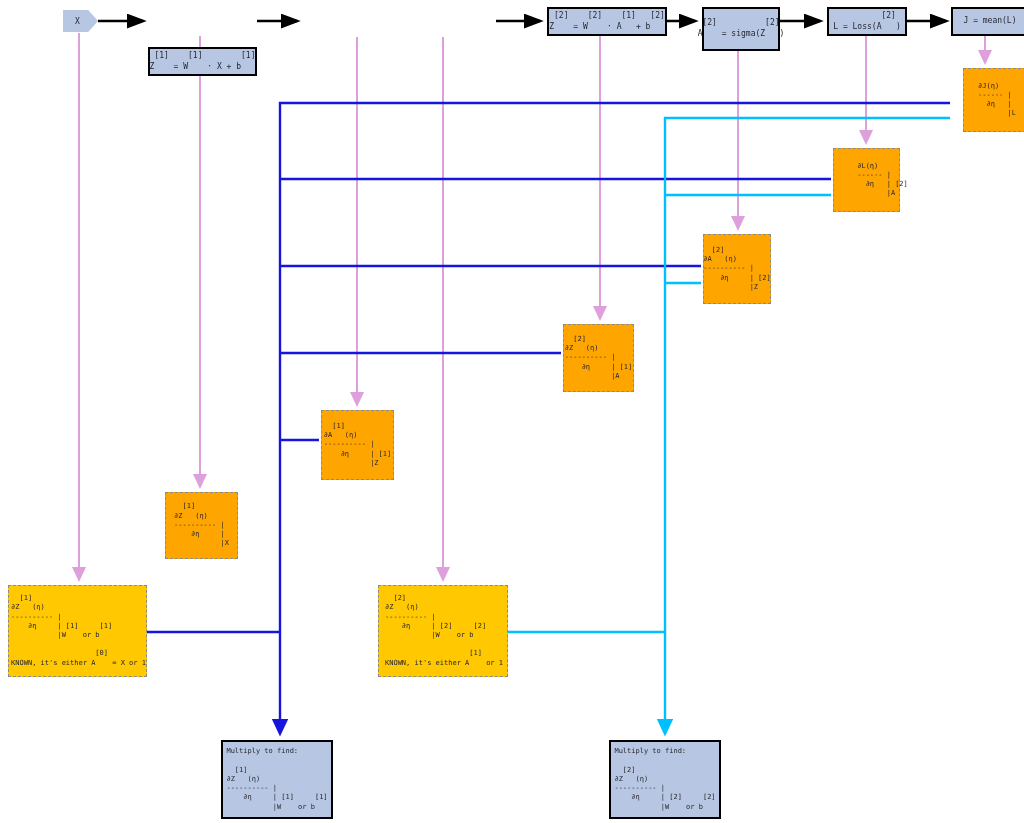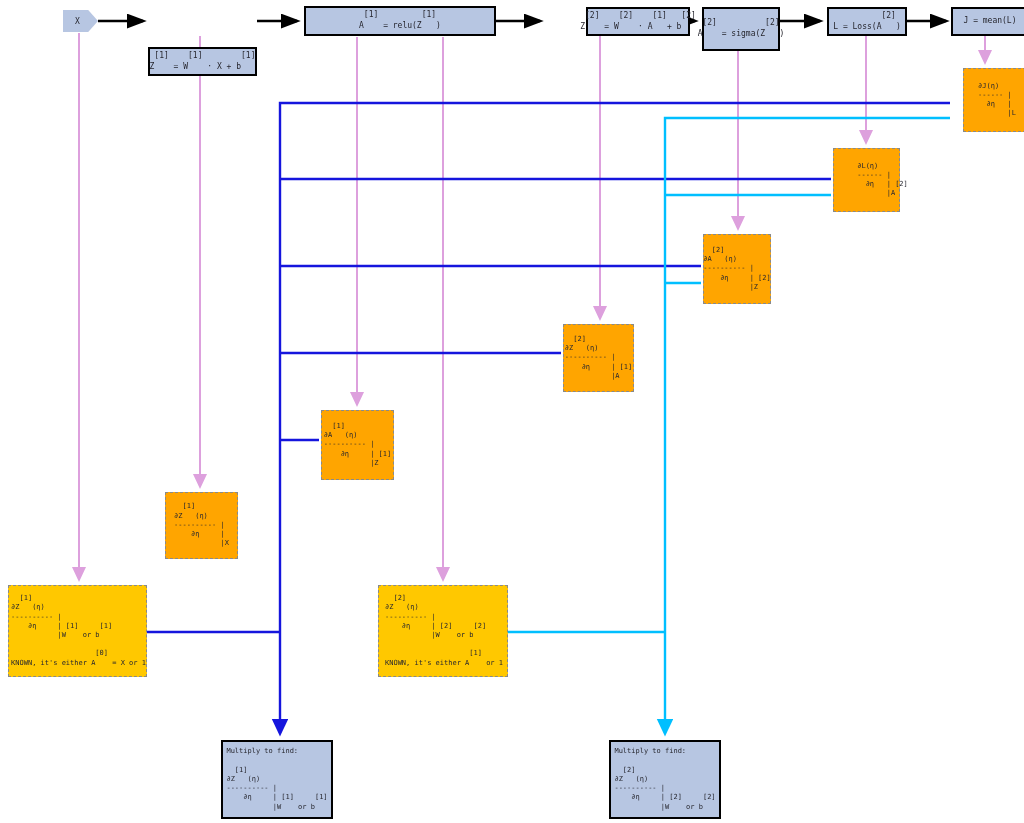--- a/index.html
+++ b/index.html
@@ -79,25 +79,21 @@
     <line class="cchain" x1="508" y1="632" x2="665" y2="632"></line>
   </svg>
 
   <div class="signpost" style="left:63px;top:10px;width:35px;height:22px;">
     <pre>X</pre>
   </div>
   <div class="box node" style="left:148px;top:7px;width:109px;height:29px;margin-top:40px;">
     <pre> [1]    [1]        [1]
 Z    = W    · X + b</pre>
   </div>
-  <div class="box node" style="left:304px;top:6px;width:192px;height:30px;">
-    <pre> [1]         [1]
-A    = relu(Z   )</pre>
-  </div>
-  <div class="box node" style="left:547px;top:7px;width:104px;height:29px;margin-left:39px;">
+  <div class="box node" style="left:547px;top:7px;width:120px;height:29px;">
     <pre> [2]    [2]    [1]   [2]
 Z    = W    · A   + b</pre>
   </div>
   <div class="box node" style="left:702px;top:7px;width:78px;height:44px;">
     <pre> [2]          [2]
 A    = sigma(Z   )</pre>
   </div>
   <div class="box node" style="left:827px;top:7px;width:80px;height:29px;">
     <pre>          [2]
 L = Loss(A   )</pre>

